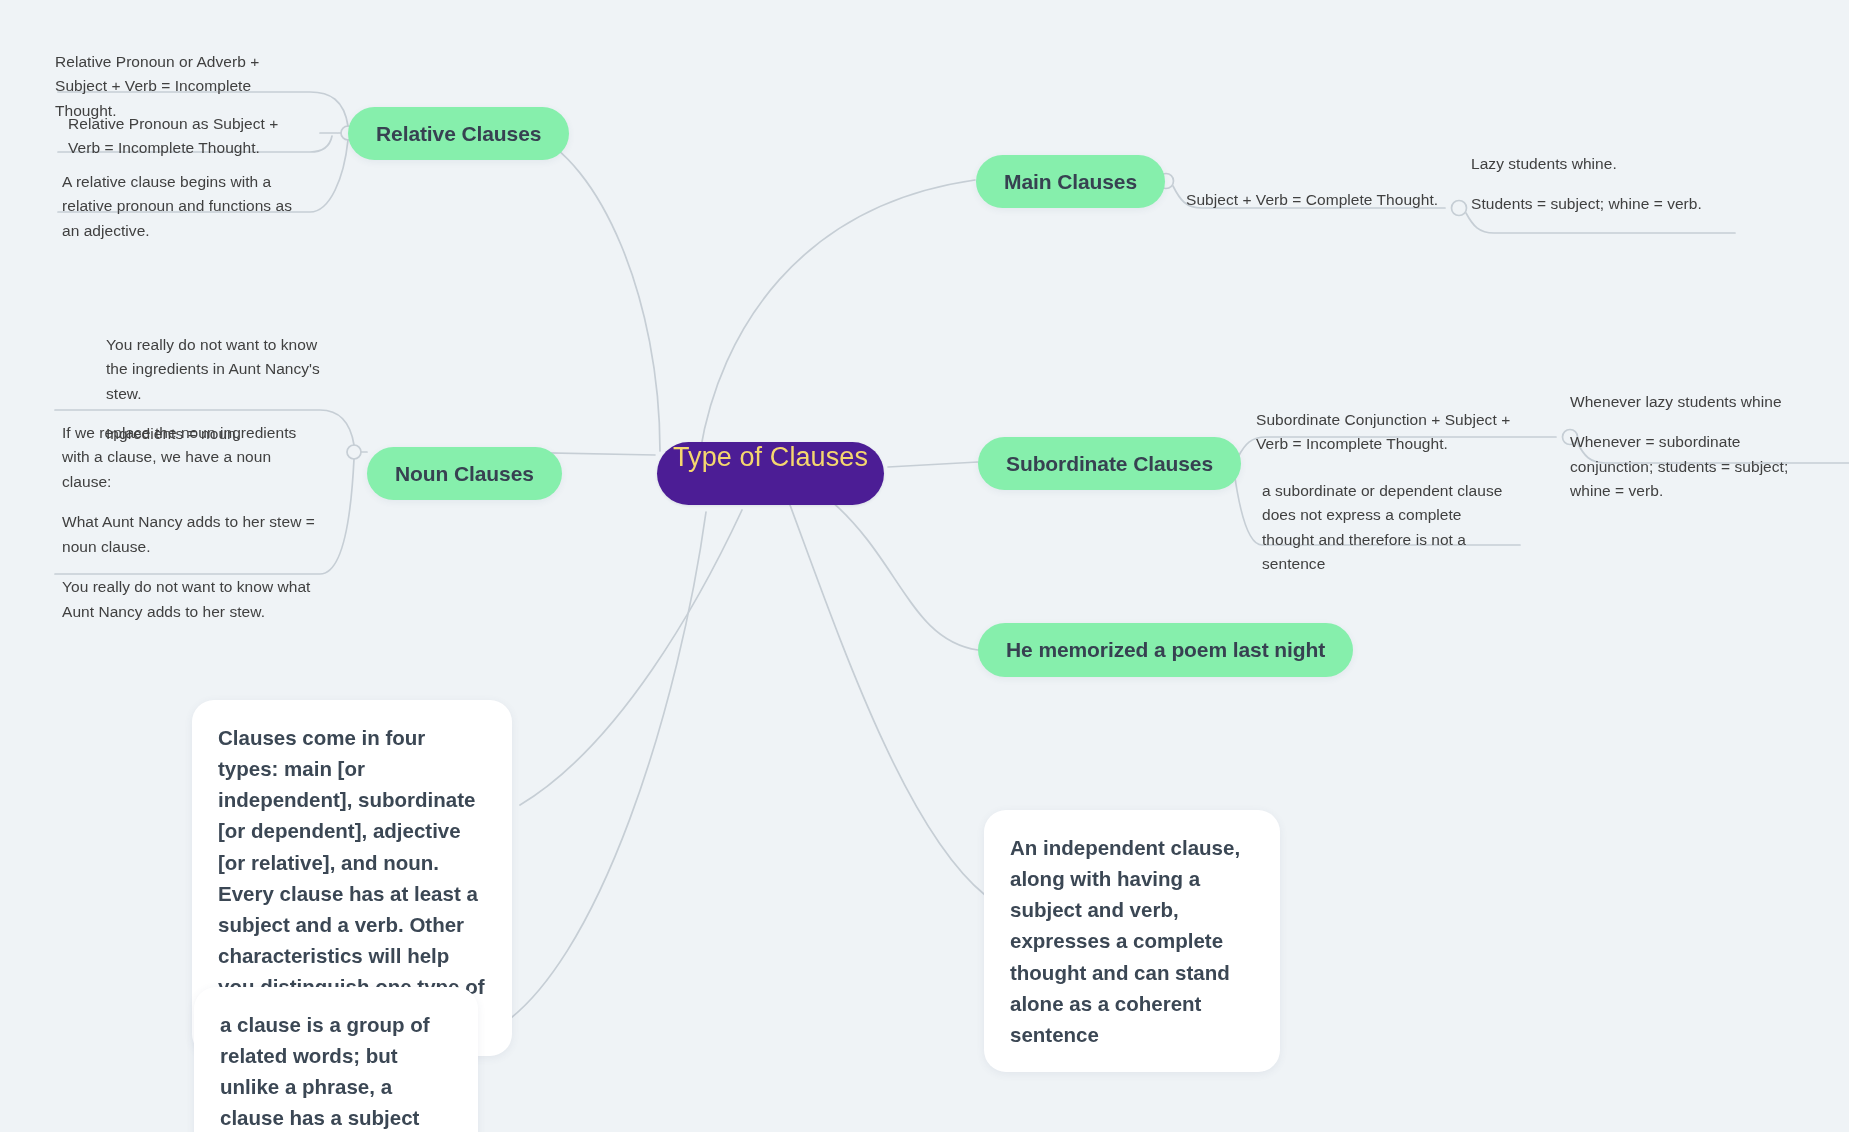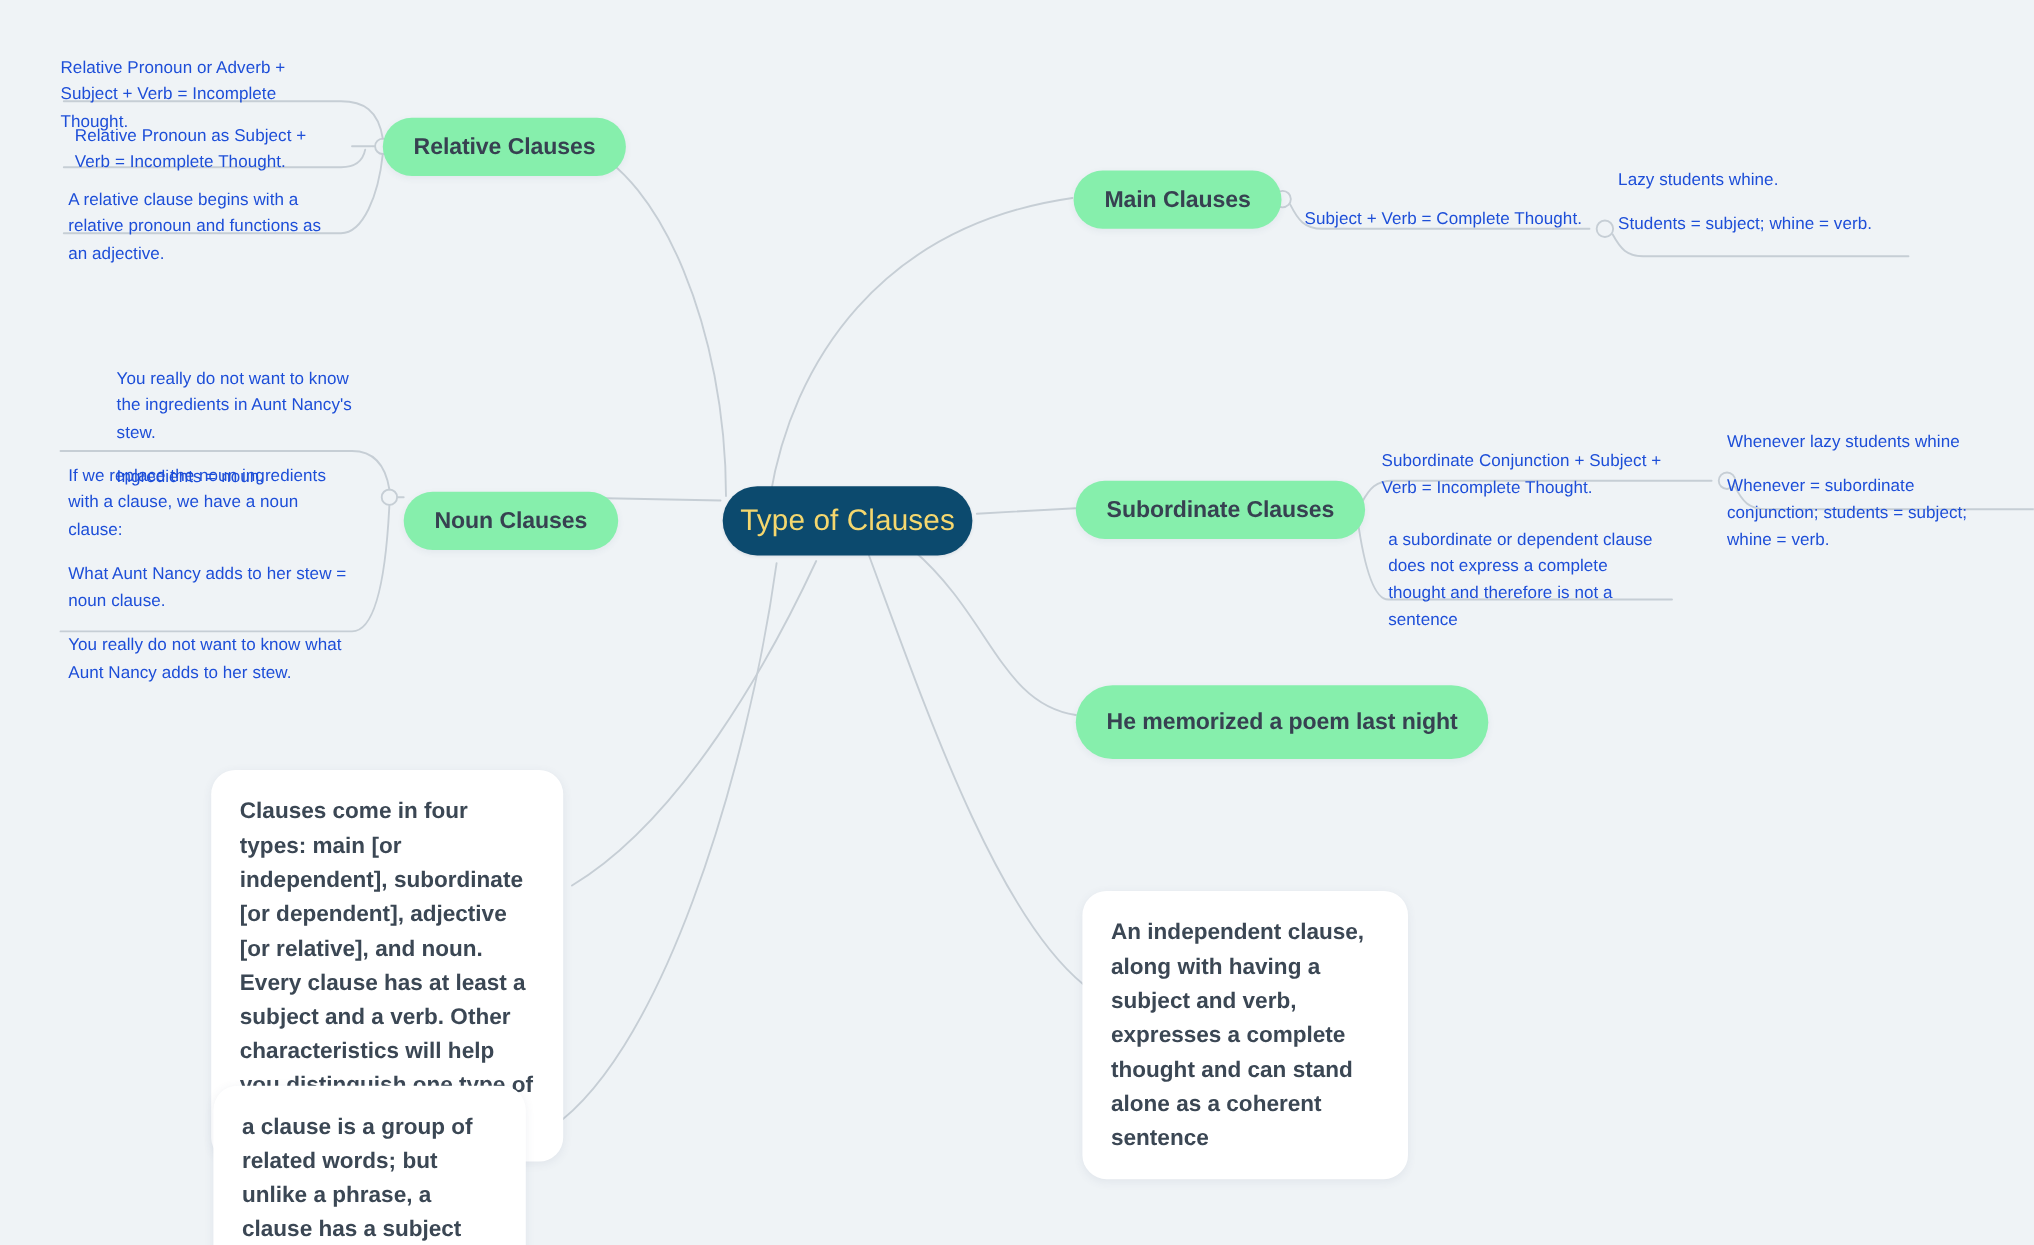--- a/index.html
+++ b/index.html
@@ -25,24 +25,23 @@
     height: 1132px;
     pointer-events: none;
   }
   .node {
     position: absolute;
     box-sizing: border-box;
   }
 
   
   .root-pill {
-    background: #0c4a6e;
+    background: #4c1d95;
     border-radius: 48px;
     display: flex;
-    align-items: center;
     justify-content: center;
     color: #f5d76e;
     font-size: 27px;
     letter-spacing: .1px;
     box-shadow: 0 1px 3px rgba(25,50,80,.10);
   }
 
   
   .pill {
     background: #86efac;
@@ -65,21 +64,21 @@
     color: #3b4754;
     font-size: 20.5px;
     font-weight: bold;
     line-height: 1.52;
     padding: 22px 26px;
     box-sizing: border-box;
   }
 
   
   .leaf {
-    color: #1d4ed8;
+    color: #404040;
     font-size: 15.5px;
     line-height: 1.58;
     letter-spacing: .05px;
   }
   .leaf p { margin: 0; }
   .leaf p + p { margin-top: 16px; }
 </style>
 </head>
 <body>
 
@@ -147,21 +146,21 @@
   </div>
 
   <div class="node pill" style="left:976px; top:155px; height:53px;">
     <span>Main Clauses</span>
   </div>
 
   <div class="node pill" style="left:978px; top:437px; height:53px;">
     <span>Subordinate Clauses</span>
   </div>
 
-  <div class="node pill" style="left:978px; top:623px; height:67px;">
+  <div class="node pill" style="left:978px; top:623px; height:54px;">
     <span>He memorized a poem last night</span>
   </div>
 
   <div class="node leaf" style="left:55px; top:50px; width:245px;">
     <p>Relative Pronoun or Adverb + Subject + Verb = Incomplete Thought.</p>
   </div>
 
   <div class="node leaf" style="left:68px; top:112px; width:240px;">
     <p>Relative Pronoun as Subject + Verb = Incomplete Thought.</p>
   </div>

